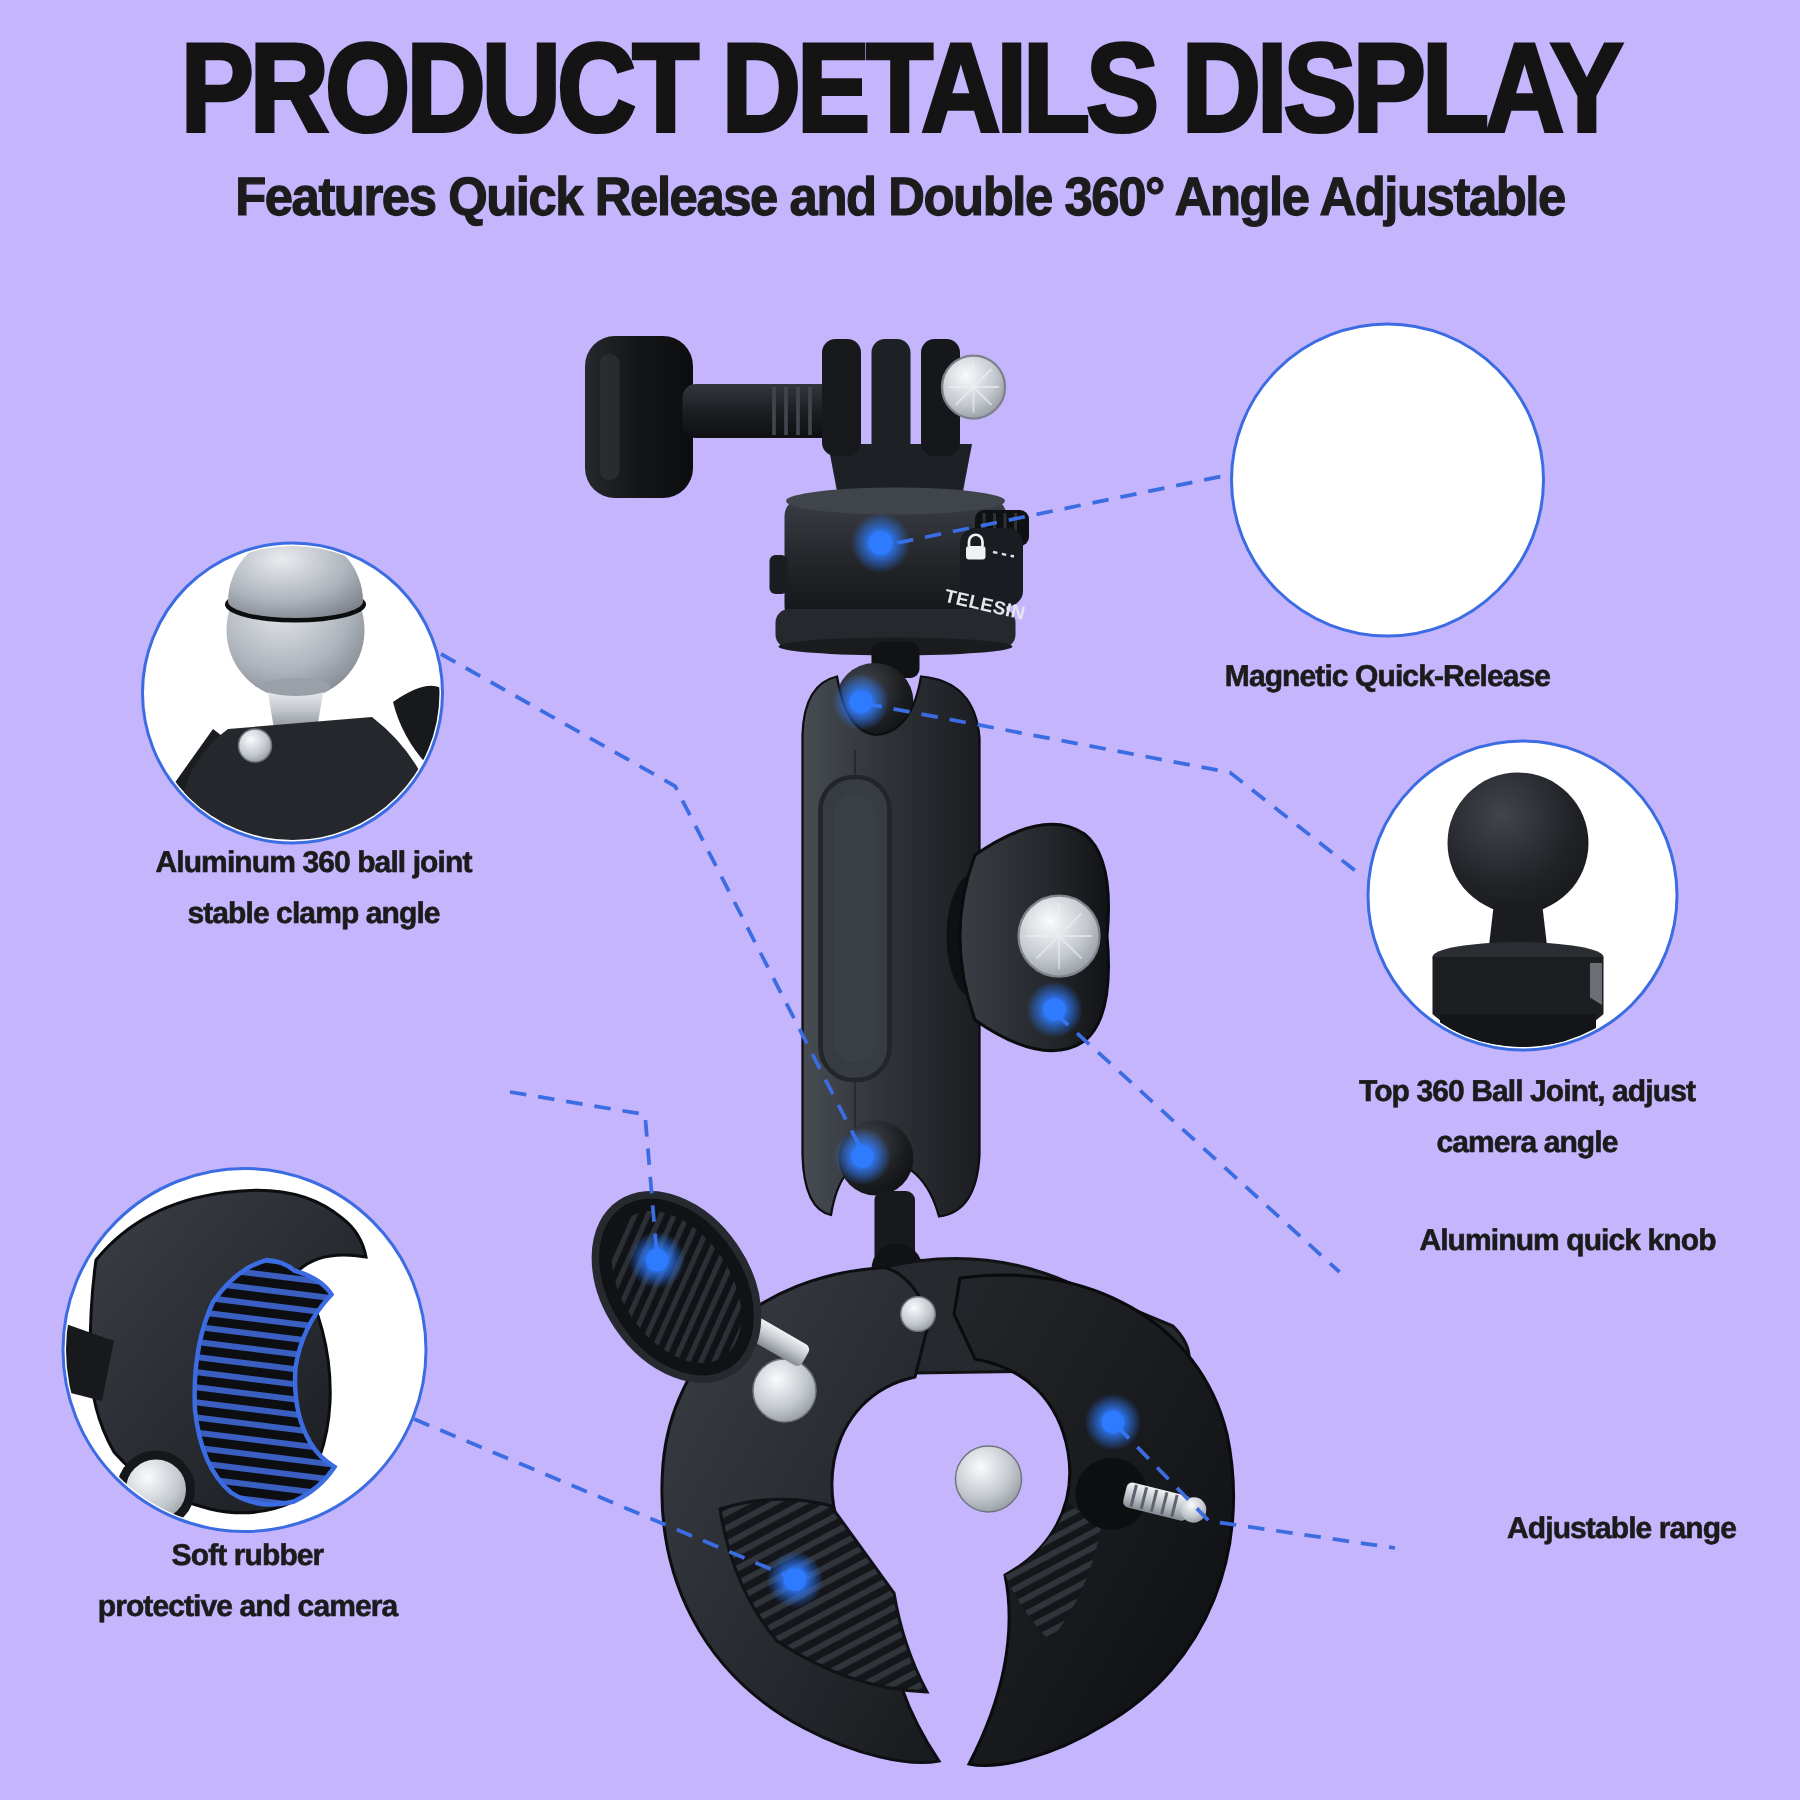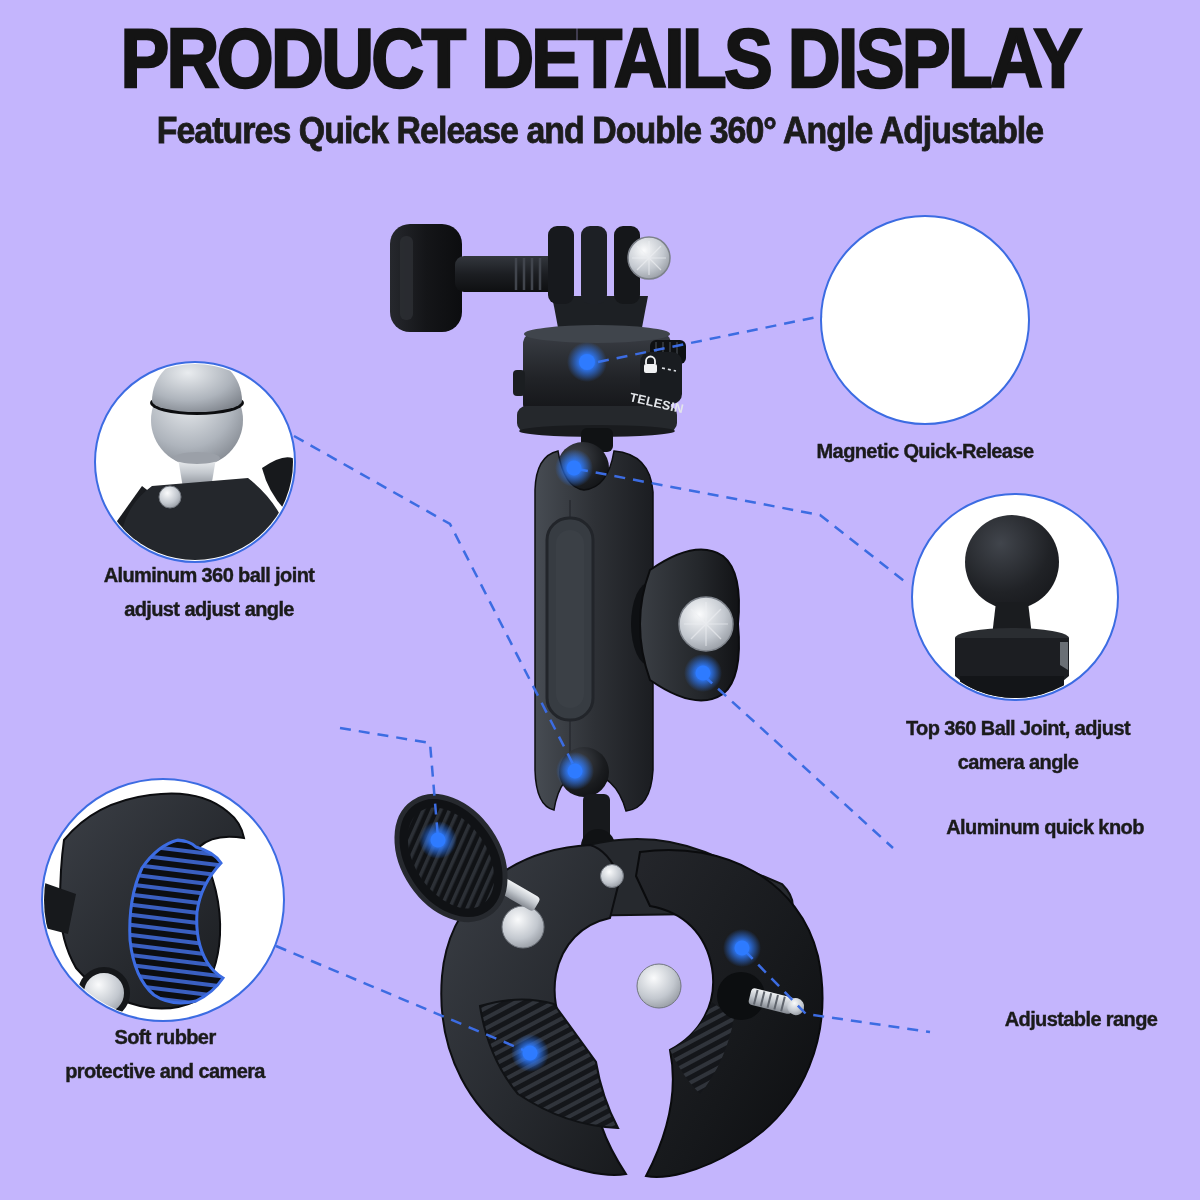--- a/index.html
+++ b/index.html
@@ -328,21 +328,21 @@
         </g>
     </g>
   </svg>
 
   <div class="label center" style="left:725px;top:434px;width:400px;">
     <span>Magnetic Quick-Release</span>
   </div>
 
   <div class="label center" style="left:26px;top:548px;width:366px;margin-top:10px;">
     <span>Aluminum 360 ball joint</span>
-    <span>adjust adjust angle</span>
+    <span>stable clamp angle</span>
   </div>
 
   <div class="label center" style="left:20px;top:683px;width:330px;">
   </div>
 
   <div class="label center" style="left:848px;top:711px;width:340px;">
     <span>Top 360 Ball Joint, adjust</span>
     <span>camera angle</span>
   </div>
 

